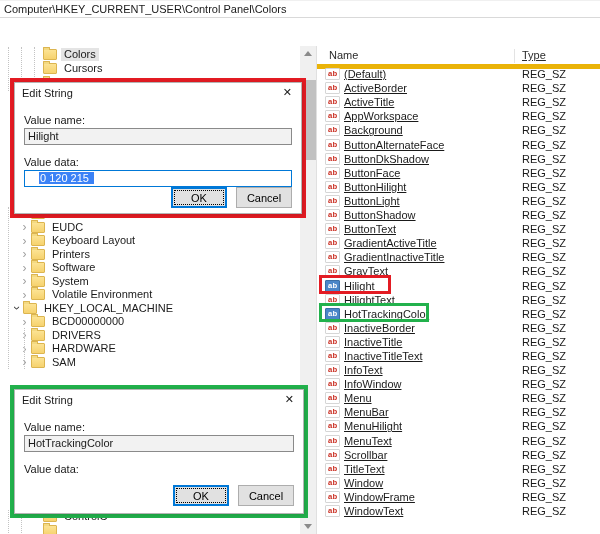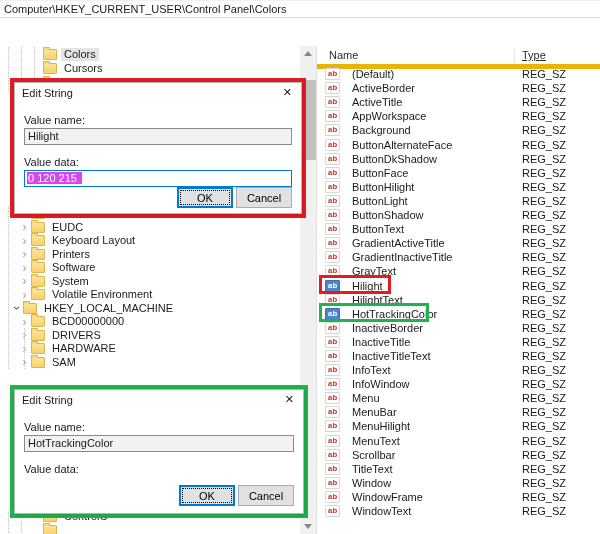--- a/index.html
+++ b/index.html
@@ -66,43 +66,43 @@
   .col-name { position:absolute; left:12px; top:1px; }
   .col-type { position:absolute; left:205px; top:1px;text-decoration:underline; }
   .col-sep { position:absolute; left:197px; top:1px; width:1px; height:14px; background:#e3e3e3; }
   .list-rows { position:absolute; top:20px; left:0; right:0; }
   .list-row { position:relative; height:14.1px; display:flex; align-items:flex-end; }
   .ab-icon { width:13px; height:10px; flex:none; margin-left:8px; background:#fff;
              border:1px solid #d6d6d6; border-radius:1px; color:#cb3226; font-weight:bold;
              font-size:8px; line-height:9px; text-align:center;
              font-family:"Liberation Mono",monospace; }
   .ab-icon.blue { background:#4a86c8; border-color:#3a6ea5; color:#fff; }
-  .val-name { margin-left:12px; }
+  .val-name { margin-left:4px;text-decoration:underline; }
   .val-type { position:absolute; left:205px; }
   .row-annot { position:absolute; left:2px; z-index:3; }
   .row-annot.red   { border:3px solid #e31b23; width:66px;  height:13px; }
   .row-annot.green { border:3px solid #22b14c; width:104px; height:13px; }
 
   
   .annot { position:absolute; z-index:5; }
   .annot.red   { left:10px; top:78px;  width:288px; height:132px; border:4px solid #e31b23; }
   .annot.green { left:10px; top:385px; width:290px; height:125px; border:4px solid #22b14c; }
   .dialog { width:100%; height:100%; background:#fff; border:1px solid #b5b5b5;
             box-sizing:border-box; display:flex; flex-direction:column;
             box-shadow:1px 1px 4px rgba(0,0,0,.15); }
   .dlg-title { height:19px; flex:none; display:flex; align-items:center; padding:0 7px; }
   .dlg-title .t { flex:1; }
   .dlg-close { font-size:11px; color:#1a1a1a; padding:0 2px; cursor:default; }
   .dlg-body { flex:1; display:flex; flex-direction:column; padding:1px 9px 7px 9px; }
   .dlg-label { margin:11px 0 2px 0; }
   .dlg-input { height:15px; line-height:15px; border:1px solid #8a8a8a; background:#f2f2f2;
                padding:0 3px; white-space:nowrap; overflow:hidden; }
   .dlg-input.focus { border-color:#0078d7; background:#fff; padding:0 2px; }
-  .dlg-input.focus .sel { background:#d946ef; color:#fff; padding:0 5px 0 1px; }
-  .dlg-buttons { margin-top:auto; display:flex; justify-content:flex-end; gap:3px; }
+  .dlg-input.focus .sel { background:#3b82f6; color:#fff; padding:0 5px 0 1px;margin-left:12px; }
+  .dlg-buttons { margin-top:auto; display:flex; justify-content:flex-end; gap:9px; }
   .btn { width:54px; height:19px; font-size:11px; font-family:inherit; background:#e1e1e1;
          border:1px solid #adadad; cursor:default; }
   .btn.default { border:1px solid #0078d7; box-shadow:inset 0 0 0 1px #0078d7;
                  outline:1px dotted #000; outline-offset:-4px; }
 </style>
 </head>
 <body>
 
 <div class="app">
 

